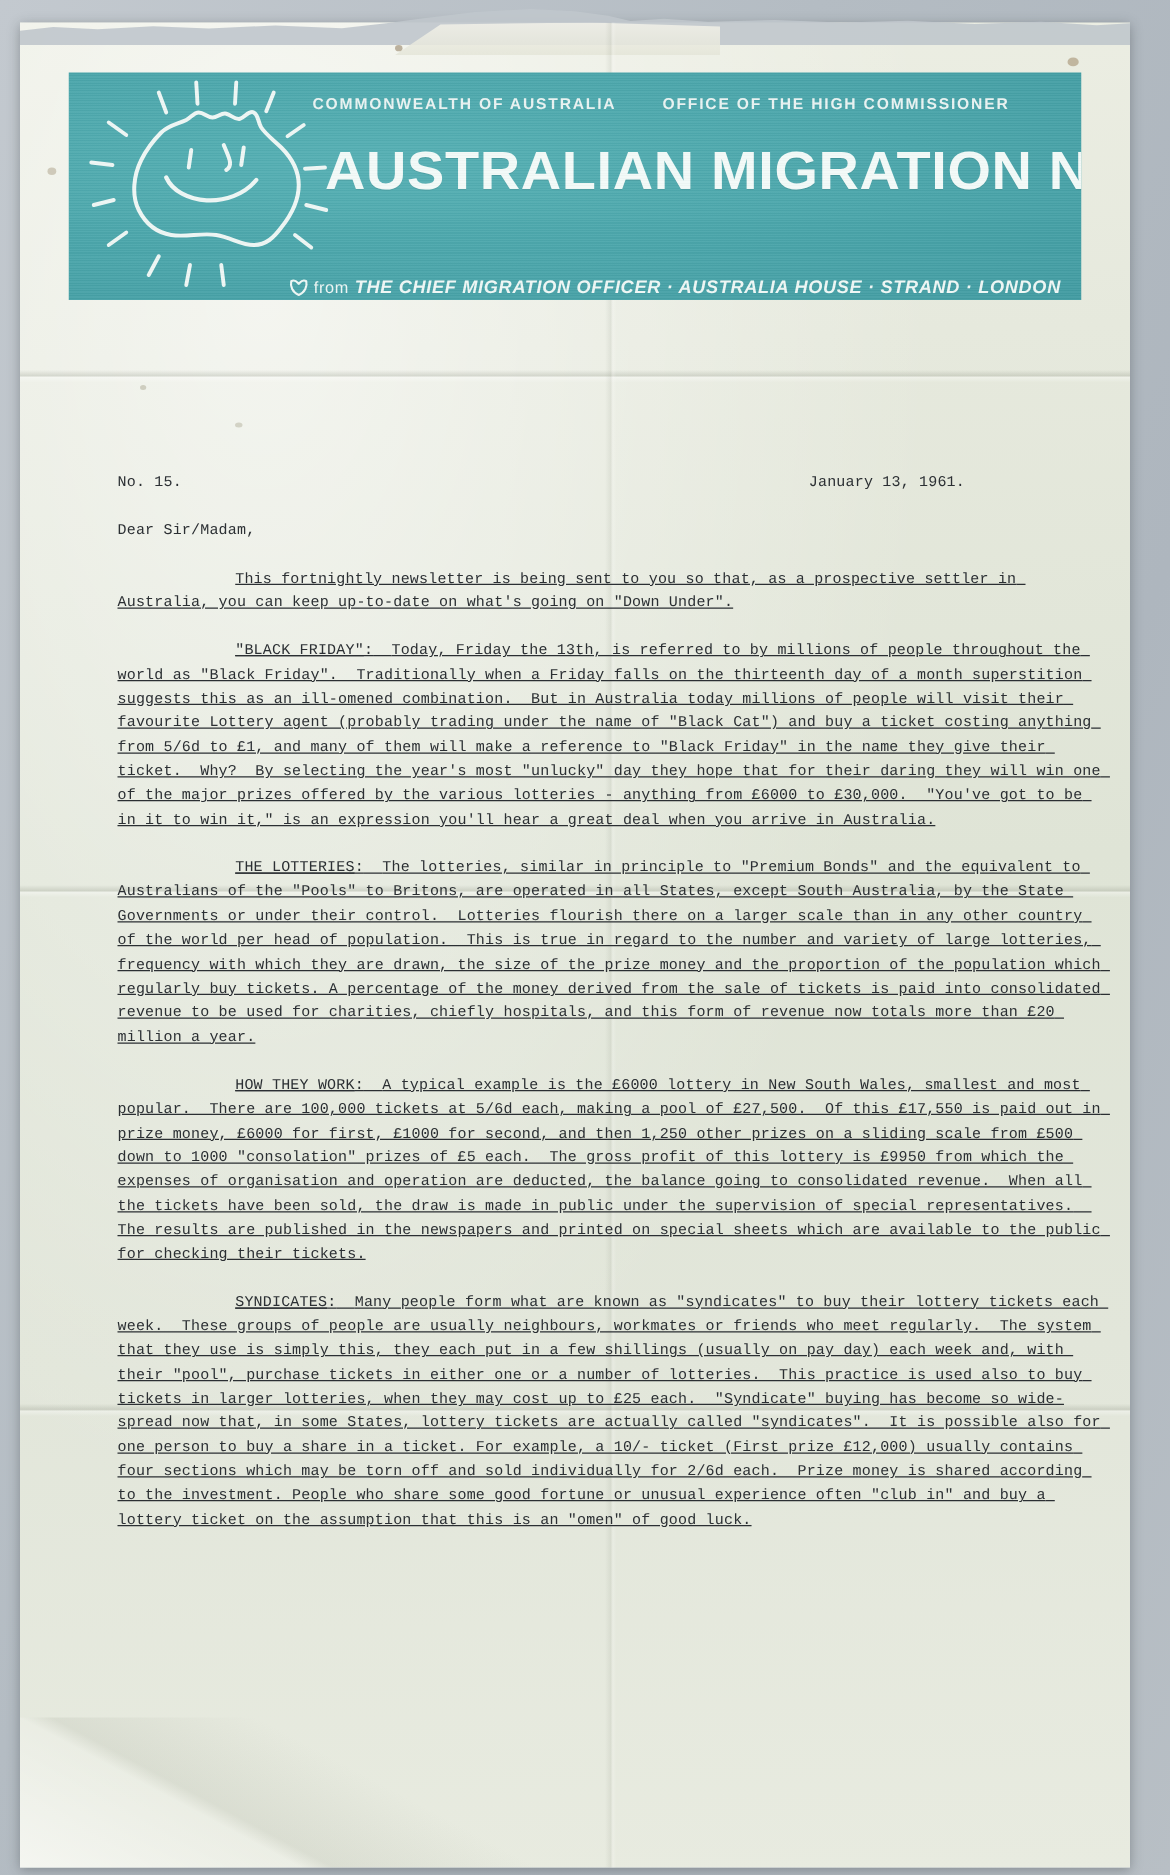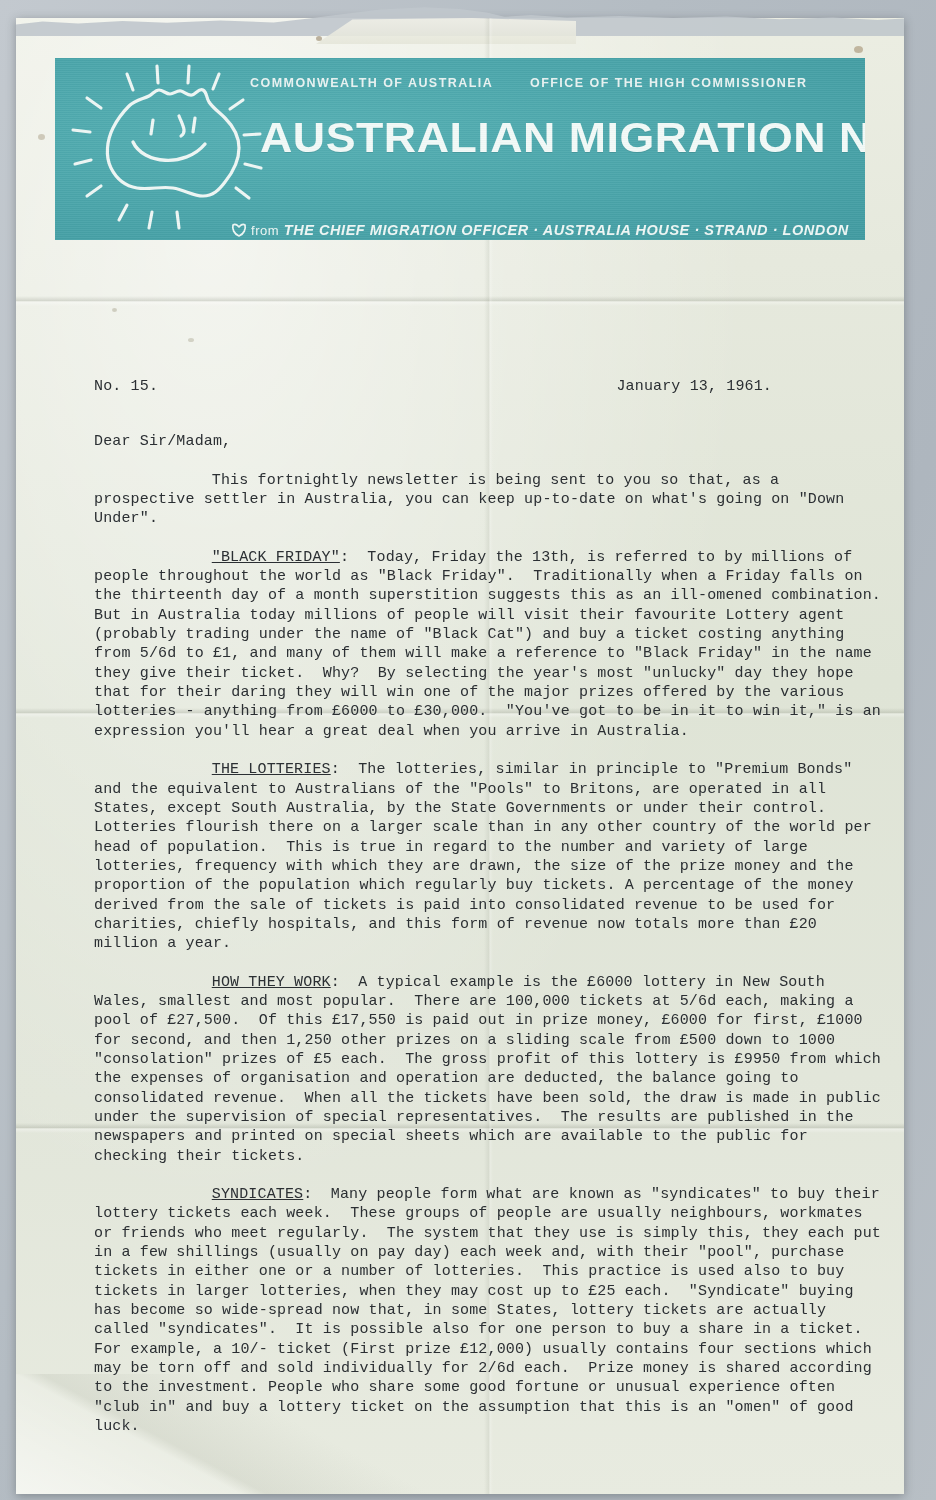--- a/index.html
+++ b/index.html
@@ -103,30 +103,30 @@
     font-size:14.5px;font-weight:bold;font-style:italic;letter-spacing:.55px;
     white-space:nowrap;
   }
   #mh-from .pre{font-style:normal;font-weight:normal;font-size:13px;}
   #mh-tas{position:absolute;left:174px;top:162px;width:20px;height:20px;}
 
   
   #letter{
     position:absolute;left:78px;top:332px;width:790px;
     font-family:"Liberation Mono","DejaVu Sans Mono",monospace;
-    font-size:15px;
+    font-size:12px;
     line-height:19.35px;
     color:#2b2f33;
     letter-spacing:.15px;
   }
   .docrow{display:flex;justify-content:space-between;align-items:baseline;}
   #issue-no{white-space:pre;}
   #issue-date{white-space:pre;padding-right:112px;margin-top:27px;}
-  #salutation{margin-top:36px;}
-  .para{margin-top:19px;white-space:pre-wrap;}
+  #salutation{margin-top:19px;}
+  .para{margin-top:19px;white-space:pre-wrap;text-decoration:underline;}
   .hdg{text-decoration:underline;}
   .ind{display:inline-block;width:7.85em;}
 </style>
 </head>
 <body>
 
 <div id="backdrop"></div>
 
 <div id="sheet">
 

